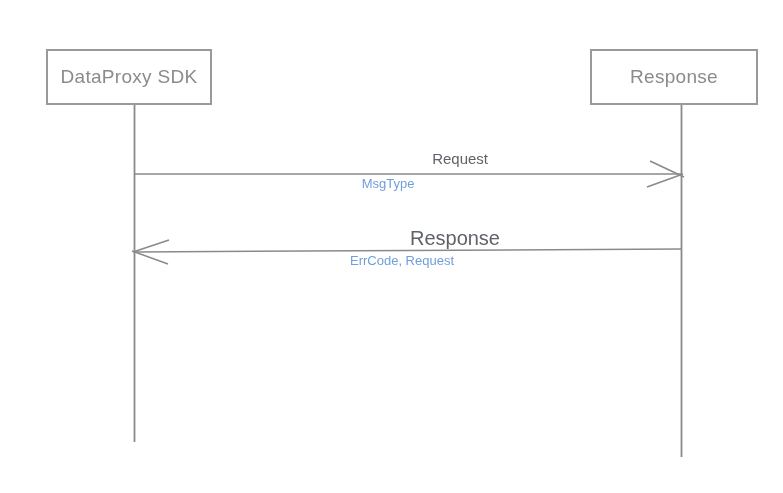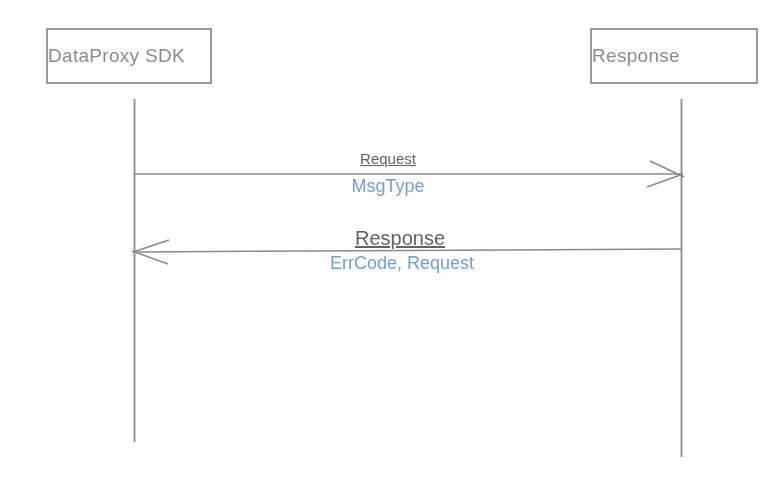--- a/index.html
+++ b/index.html
@@ -10,27 +10,28 @@
   .canvas {
     position: relative;
     width: 783px;
     height: 493px;
     background: #ffffff;
     font-family: "Liberation Sans", sans-serif;
     overflow: hidden;
   }
   .actor-box {
     position: absolute;
-    top: 28px;
+    top: 49px;
     height: 56px;
     border: 2px solid var(--box-border, #999999);
     box-sizing: border-box;
     background: #ffffff;
     display: flex;
     align-items: center;
+    justify-content: center;
     z-index: 2;
   }
   .actor-left  { left: 46px;  width: 166px; }
   .actor-right { left: 590px; width: 168px; }
   .actor-label {
     font-size: 19px;
     color: var(--box-text, #8b8b8b);
     letter-spacing: 0.3px;
     white-space: nowrap;
   }
@@ -44,30 +45,29 @@
     stroke: var(--line, #8a8a8a);
     stroke-width: 1.8;
   }
   .msgline {
     stroke: var(--line, #8a8a8a);
     stroke-width: 1.5;
     fill: none;
   }
   .msg-name {
     position: absolute;
-    text-align: center;
+    text-align: right;
     color: var(--label-text, #5f6368);
     z-index: 3;
     white-space: nowrap;
-    text-decoration: underline;
   }
   .msg-params {
     position: absolute;
     text-align: center;
-    font-size: 18px;
+    font-size: 13px;
     color: var(--param-text, #6f9fdb);
     z-index: 3;
     white-space: nowrap;
   }
   .request-name    { left: 288px; top: 150px; width: 200px; font-size: 15px; }
   .request-params  { left: 288px; top: 176px; width: 200px; }
   .response-name   { left: 300px; top: 227px; width: 200px; font-size: 20px; }
   .response-params { left: 302px; top: 253px; width: 200px; }
 </style>
 </head>

